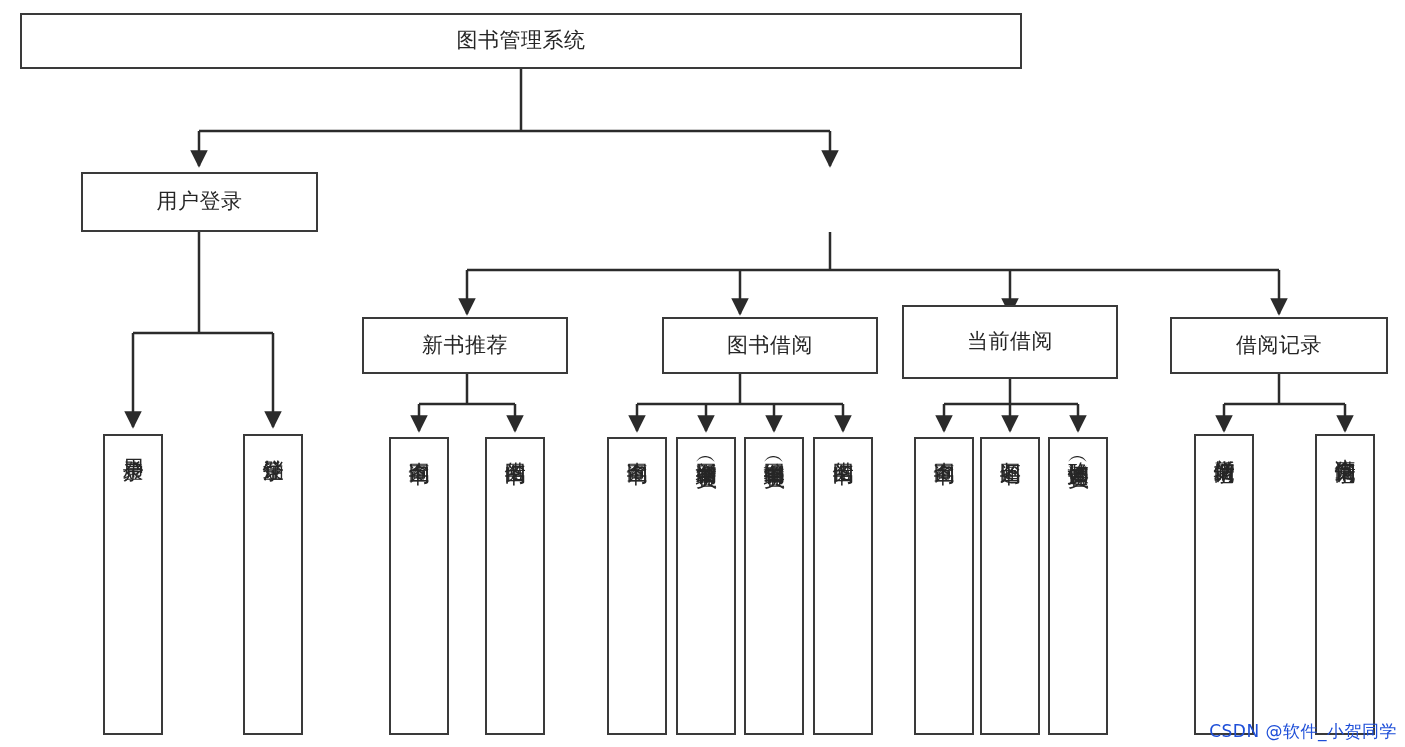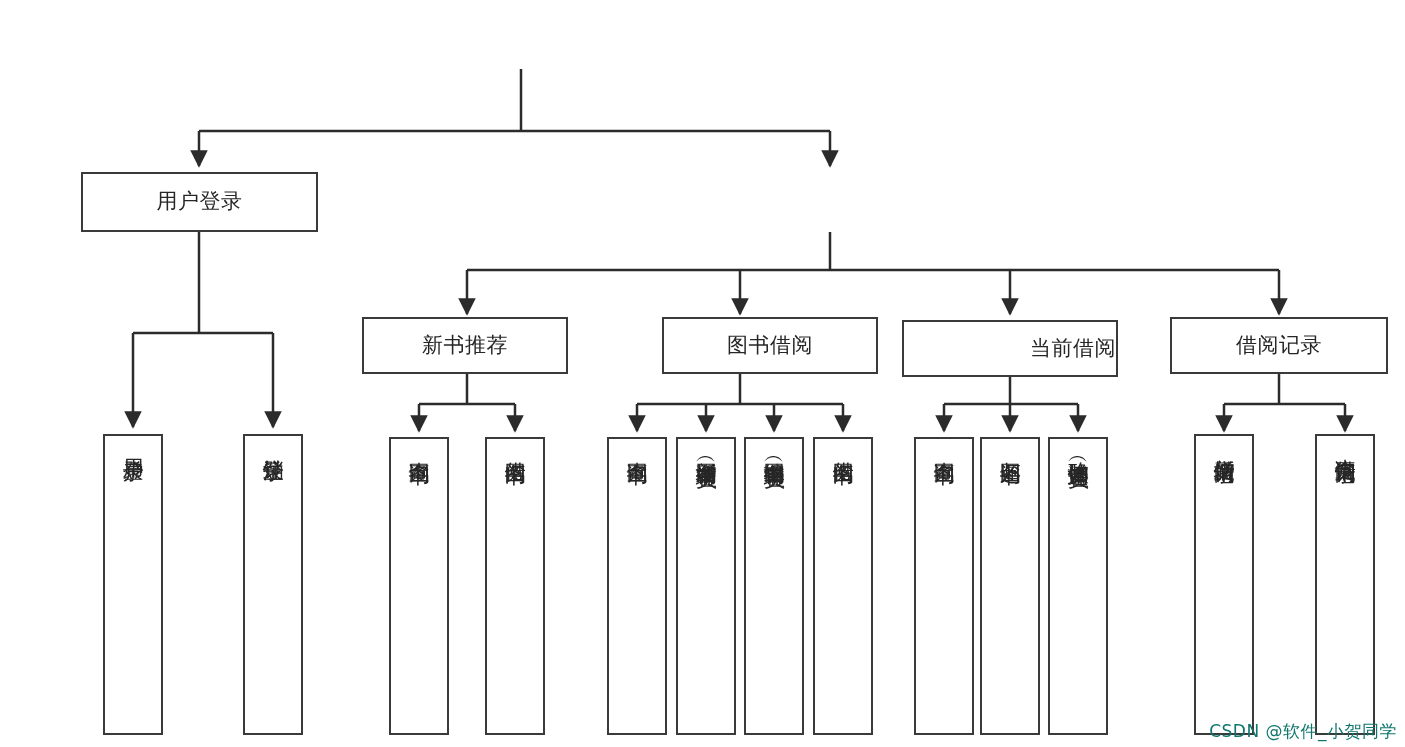--- a/index.html
+++ b/index.html
@@ -53,21 +53,21 @@
     line-height: 1.25;
     letter-spacing: 1px;
     white-space: normal;
     max-height: 290px;
   }
   .watermark {
     position: absolute;
     right: 8px;
     bottom: 4px;
     font-size: 17px;
-    color: #0f766e;
+    color: #1d4ed8;
     letter-spacing: 0.5px;
     white-space: nowrap;
     user-select: none;
   }
 </style>
 </head>
 <body>
 
 <div id="canvas">
 
@@ -114,35 +114,38 @@
       <path d="M 1010 404 L 1010 431" marker-end="url(#arrow)"></path>
       <path d="M 1078 404 L 1078 431" marker-end="url(#arrow)"></path>
 
       <path d="M 1279 374 L 1279 404"></path>
       <path d="M 1224 404 L 1345 404"></path>
       <path d="M 1224 404 L 1224 431" marker-end="url(#arrow)"></path>
       <path d="M 1345 404 L 1345 431" marker-end="url(#arrow)"></path>
     </g>
   </svg>
 
+  <div class="node" style="left:20px; top:13px; width:1002px; height:56px;">
+    <span class="node-label">图书管理系统</span>
+  </div>
 
   <div class="node" style="left:81px; top:172px; width:237px; height:60px;">
     <span class="node-label">用户登录</span>
   </div>
 
 
   <div class="node" style="left:362px; top:317px; width:206px; height:57px;">
     <span class="node-label">新书推荐</span>
   </div>
 
   <div class="node" style="left:662px; top:317px; width:216px; height:57px;">
     <span class="node-label">图书借阅</span>
   </div>
 
-  <div class="node" style="left:902px; top:320px; width:216px; height:57px;justify-content:flex-end;">
+  <div class="node" style="left:902px; top:305px; width:216px; height:74px;">
     <span class="node-label">当前借阅</span>
   </div>
 
   <div class="node" style="left:1170px; top:317px; width:218px; height:57px;">
     <span class="node-label">借阅记录</span>
   </div>
 
   <div class="node vertical" style="left:103px; top:434px; width:60px; height:301px;">
     <span class="node-label">用户登录</span>
   </div>

